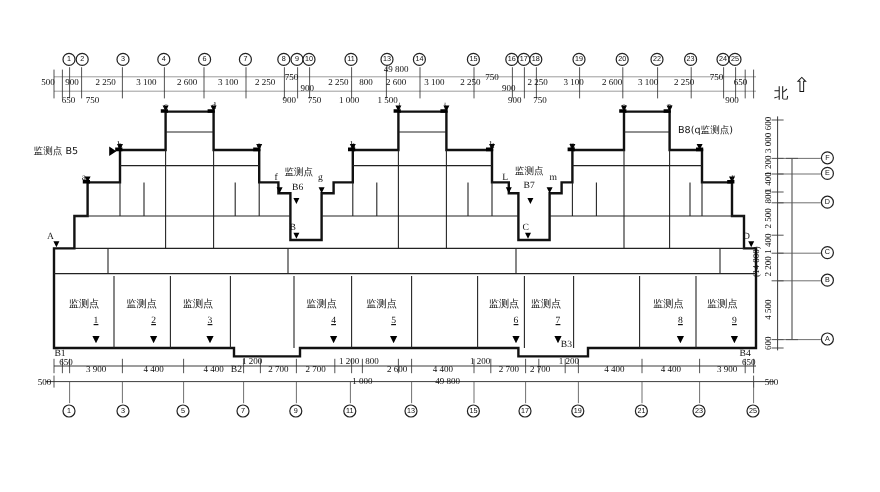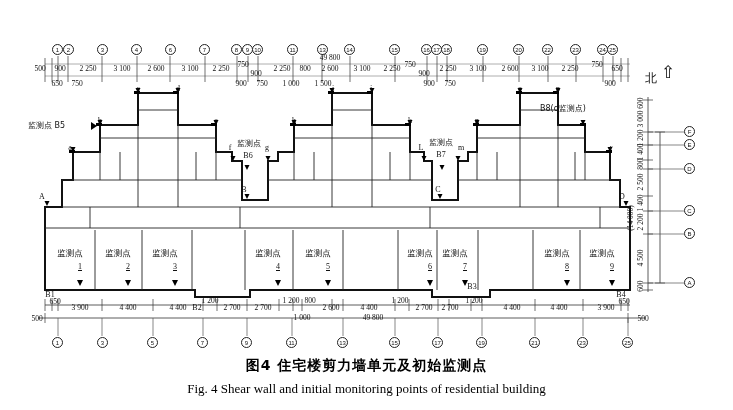--- a/index.html
+++ b/index.html
@@ -155,21 +155,21 @@
   <span class="pt" style="left:477px;top:116px">n</span>
   <span class="pt" style="left:520px;top:84px">o</span>
   <span class="pt" style="left:558px;top:84px">p</span>
   <span class="pt" style="left:611px;top:143px">r</span>
 
   <span class="zhl" style="left:28px;top:120px">监测点 B5</span>
   <span class="zh" style="left:249px;top:138px">监测点</span>
   <span class="pt" style="left:248px;top:151px">B6</span>
   <span class="zh" style="left:441px;top:137px">监测点</span>
   <span class="pt" style="left:441px;top:150px">B7</span>
-  <span class="zhl" style="left:540px;top:103px">B8(q监测点)</span>
+  <span class="zhl" style="left:565px;top:103px">B8(q监测点)</span>
   <span class="pt" style="left:42px;top:192px">A</span>
   <span class="pt" style="left:244px;top:185px">B</span>
   <span class="pt" style="left:438px;top:185px">C</span>
   <span class="pt" style="left:622px;top:192px">D</span>
   <span class="pt" style="left:50px;top:290px">B1</span>
   <span class="pt" style="left:197px;top:303px">B2</span>
   <span class="pt" style="left:472px;top:282px">B3</span>
   <span class="pt" style="left:621px;top:290px">B4</span>
 
   <span class="bx" style="left:70px;top:248px">监测点</span>
@@ -244,16 +244,14 @@
   <span class="circ" style="left:684px;top:126px">F</span>
   <span class="circ" style="left:684px;top:139px">E</span>
   <span class="circ" style="left:684px;top:163px">D</span>
   <span class="circ" style="left:684px;top:205px">C</span>
   <span class="circ" style="left:684px;top:228px">B</span>
   <span class="circ" style="left:684px;top:277px">A</span>
 
   <span class="north" style="left:645px;top:70px">北</span>
   <span class="narr" style="left:661px;top:62px">⇧</span>
 
-  <div class="cap1">图4  住宅楼剪力墙单元及初始监测点</div>
-  <div class="cap2">Fig. 4   Shear wall and initial monitoring points of residential building</div>
 
 </div>
 
 </body></html>

